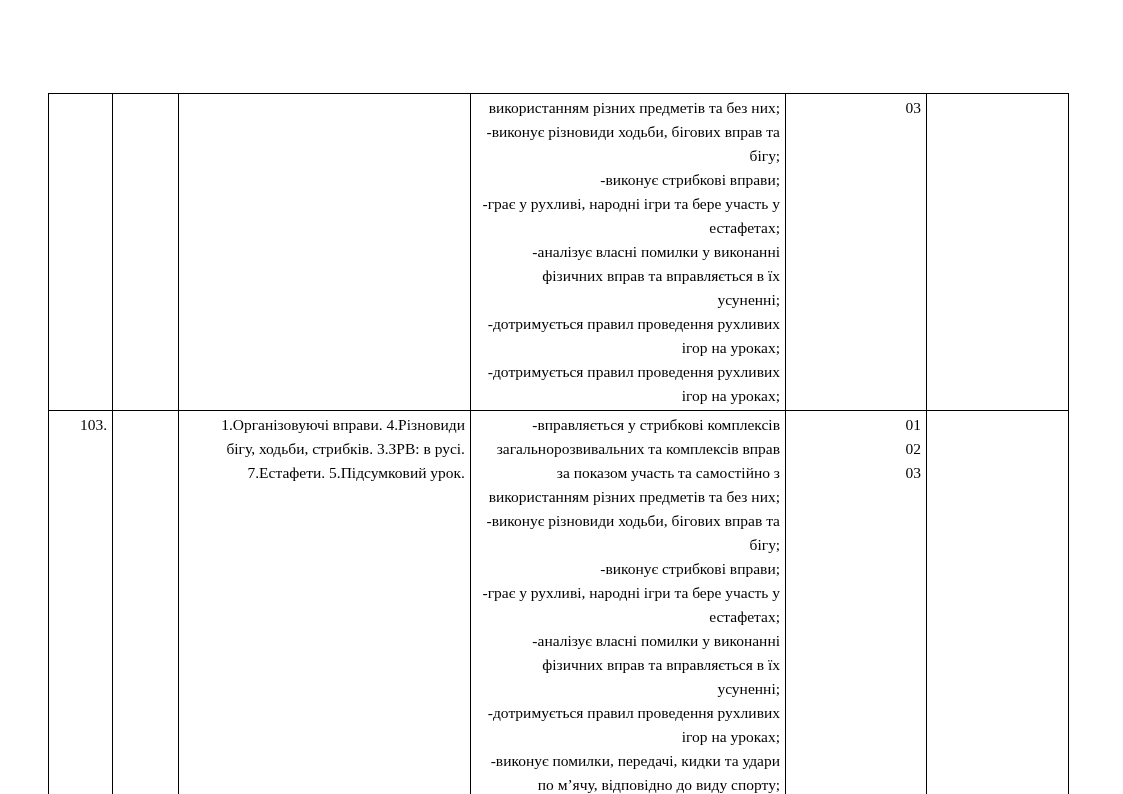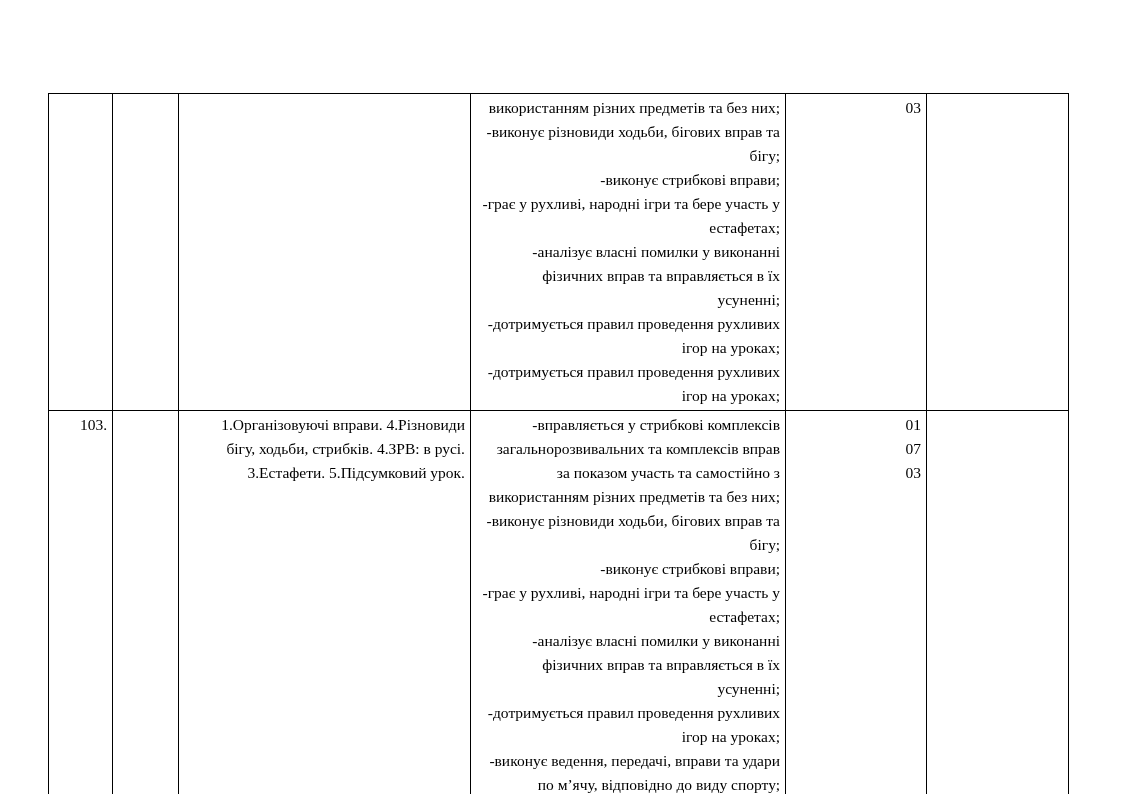--- a/index.html
+++ b/index.html
@@ -109,43 +109,43 @@
             <p>03</p>
           </td>
         <td class="cell-blank"></td>
       </tr>
 
       <tr class="row-103">
         <td class="cell-num">103.</td>
         <td class="cell-blank"></td>
         <td class="cell-plan">
             <p>1.Організовуючі вправи. 4.Різновиди</p>
-            <p>бігу, ходьби, стрибків. 4.ЗРВ: в русі.</p>
-            <p>3.Естафети. 5.Підсумковий урок.</p>
+            <p>бігу, ходьби, стрибків. 3.ЗРВ: в русі.</p>
+            <p>7.Естафети. 5.Підсумковий урок.</p>
           </td>
         <td class="cell-outcomes">
             <p>-вправляється  у стрибкові комплексів</p>
             <p>загальнорозвивальних та комплексів вправ</p>
             <p>за показом участь та самостійно з</p>
             <p>використанням різних предметів та без них;</p>
             <p>-виконує різновиди ходьби, бігових вправ та</p>
             <p>бігу;</p>
             <p>-виконує стрибкові вправи;</p>
             <p>-грає у рухливі, народні ігри та бере участь у</p>
             <p>естафетах;</p>
             <p>-аналізує власні помилки у виконанні</p>
             <p>фізичних вправ та вправляється в їх усуненні;</p>
             <p>-дотримується правил проведення рухливих</p>
             <p>ігор на уроках;</p>
-            <p>-виконує ведення, передачі, вправи та удари</p>
+            <p>-виконує помилки, передачі, кидки та удари</p>
             <p>по м’ячу, відповідно до виду спорту;</p>
           </td>
         <td class="cell-codes">
             <p>01</p>
-            <p>07</p>
+            <p>02</p>
             <p>03</p>
           </td>
         <td class="cell-blank"></td>
       </tr>
 
     </tbody>
   </table>
 
 </div>
 

